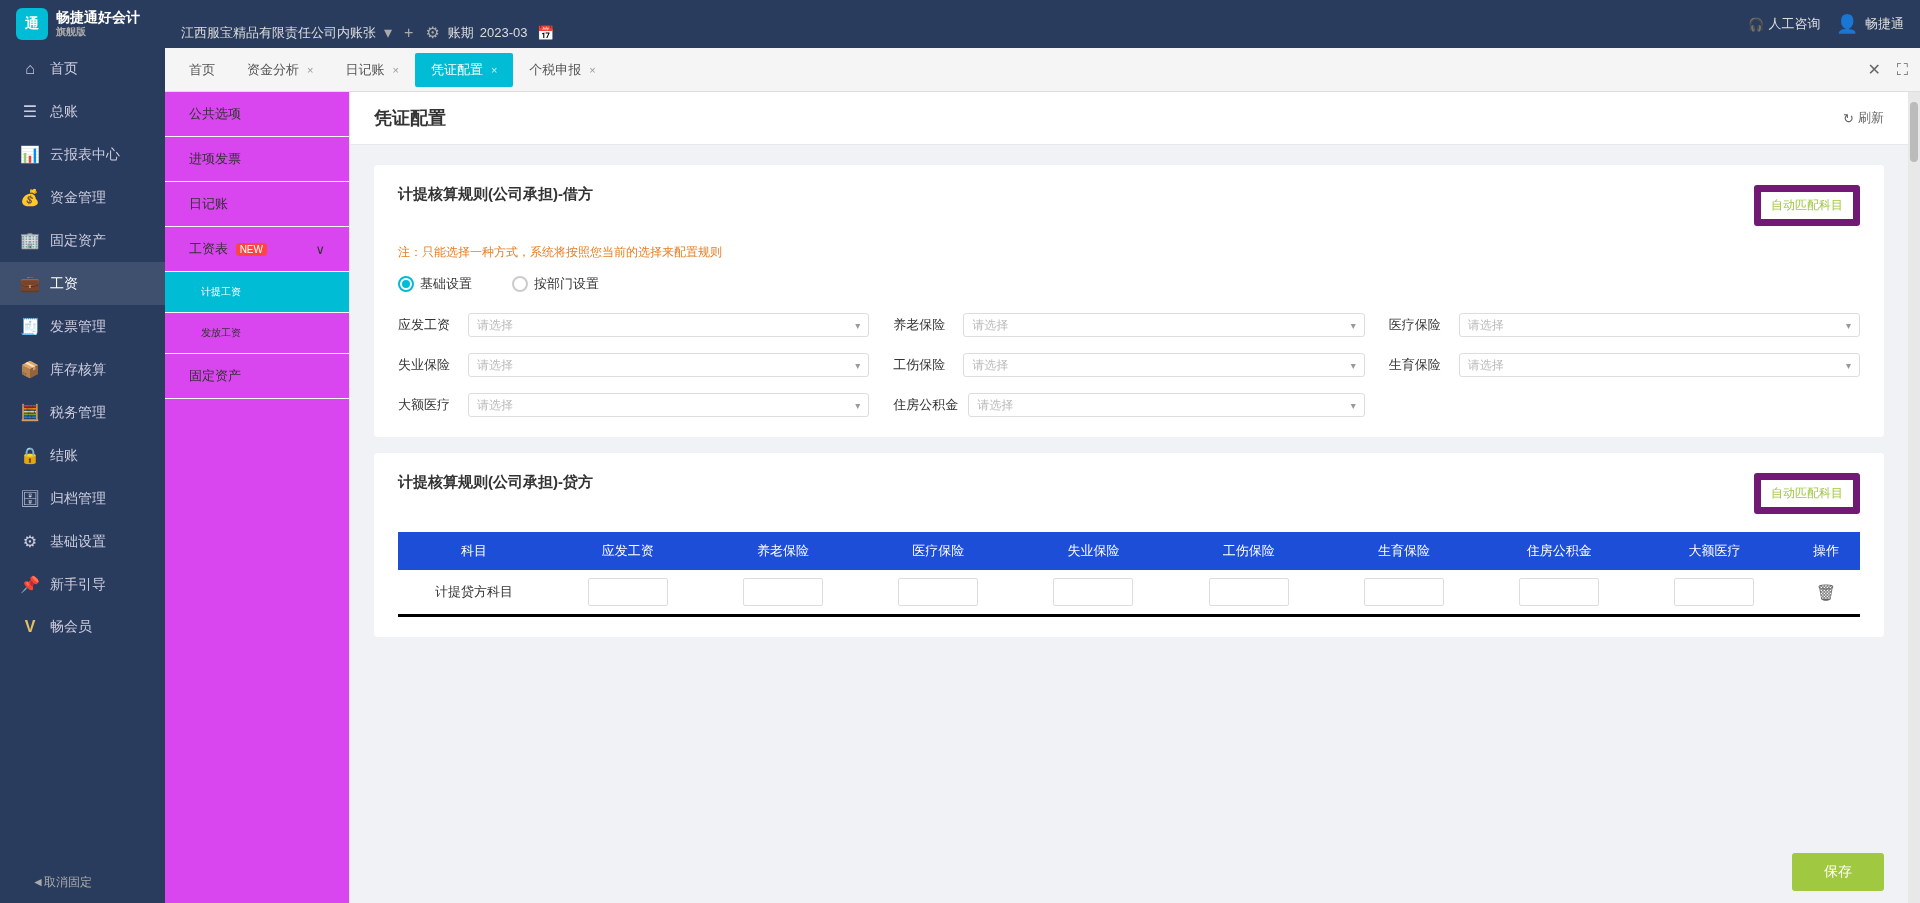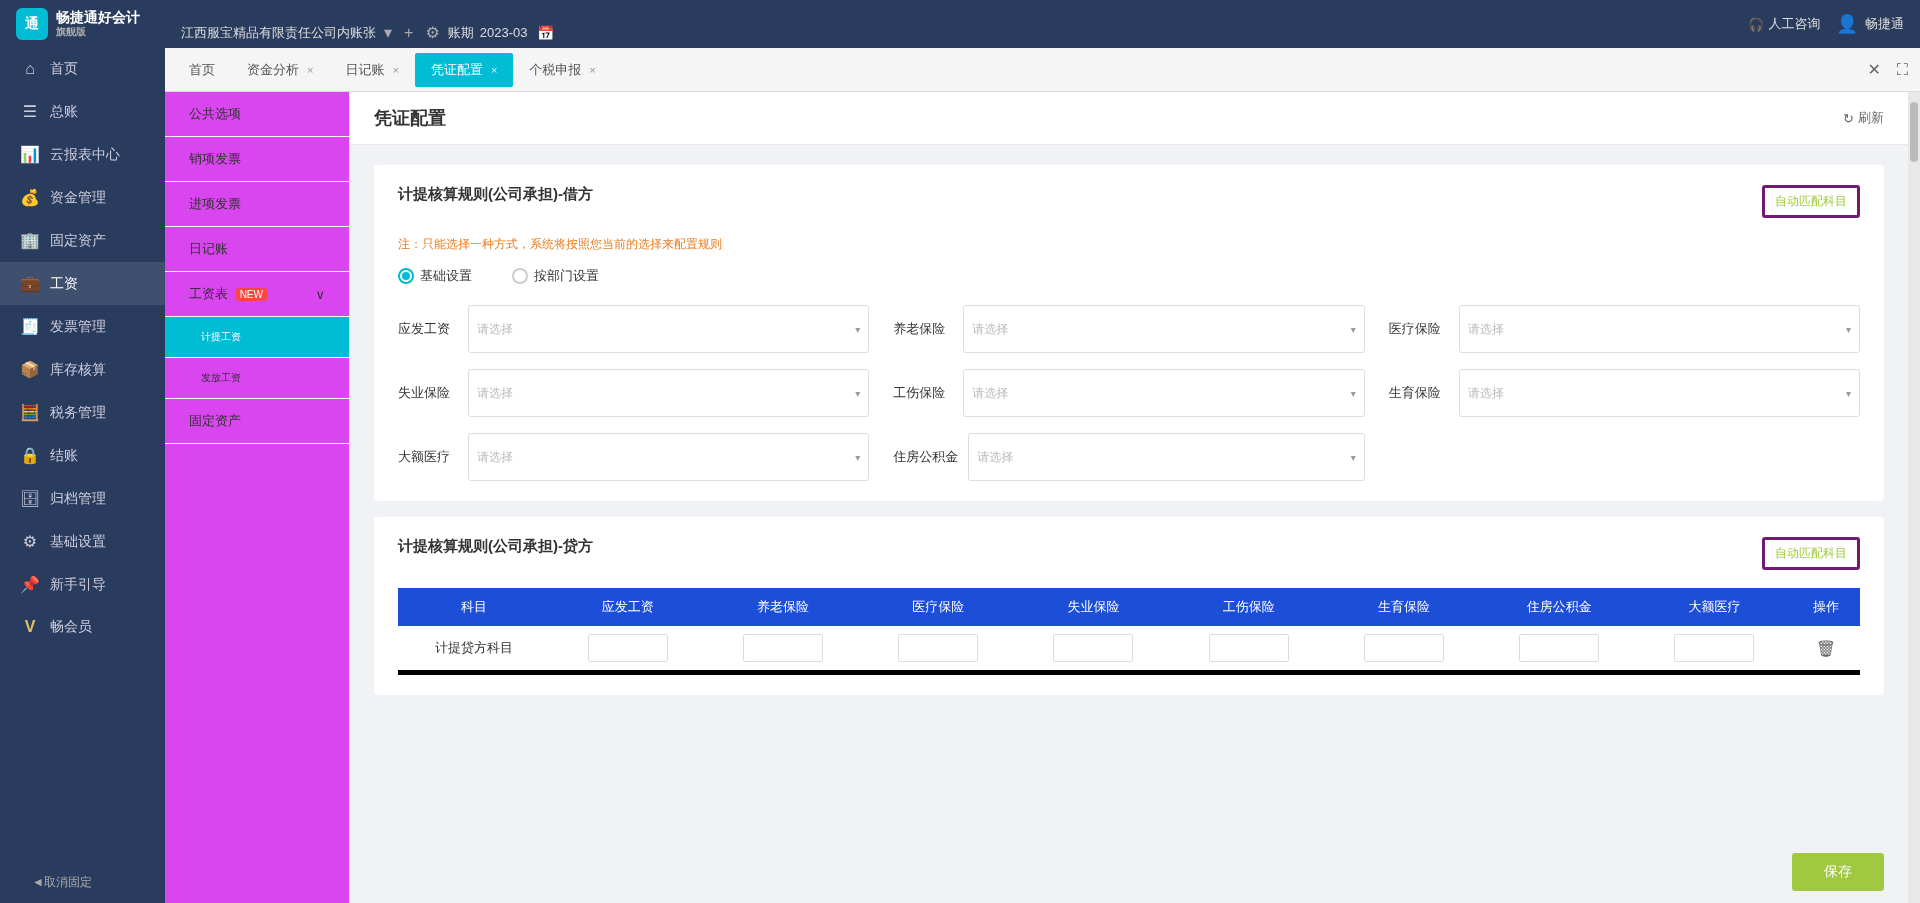--- a/index.html
+++ b/index.html
@@ -333,37 +333,37 @@
       gap: 10px;
     }
     .form-label {
       font-size: 13px;
       color: #333;
       white-space: nowrap;
       min-width: 60px;
     }
     .form-select {
       flex: 1;
-      height: 48px;
+      height: 24px;
       border: 1px solid #ddd;
       border-radius: 3px;
       padding: 0 8px;
       font-size: 13px;
       color: #999;
       background: white;
       display: flex;
       align-items: center;
       justify-content: space-between;
       cursor: pointer;
     }
     .form-select-placeholder { color: #bbb; font-size: 12px; }
     .form-select-arrow { color: #999; font-size: 10px; }
 
     .auto-match-btn {
-      border: 3px solid #701a75;
+      border: 7px solid #701a75;
       background: white;
       color: #a0c840;
       font-size: 12px;
       padding: 5px 10px;
       border-radius: 3px;
       cursor: pointer;
       margin-bottom: 14px;
       float: right;
     }
 
@@ -376,21 +376,21 @@
     .config-table th {
       background: #1d4ed8;
       color: white;
       padding: 10px 8px;
       text-align: center;
       font-weight: normal;
       font-size: 13px;
     }
     .config-table td {
       padding: 8px;
-      border-bottom: 5px solid #000000;
+      border-bottom: 3px solid #000000;
       text-align: center;
       color: #333;
       font-size: 13px;
     }
 
     .table-input {
       width: 80px;
       height: 28px;
       border: 1px solid #ddd;
       border-radius: 2px;
@@ -573,23 +573,20 @@
         <button class="tab-ctrl-btn">✕</button>
         <button class="tab-ctrl-btn">⛶</button>
       </div>
     </div>
 
     <div class="page-content">
 
       <div class="left-nav">
         <div class="left-nav-item">
           <span>公共选项</span>
-        </div>
-        <div class="left-nav-item">
-          <span>销项发票</span>
         </div>
         <div class="left-nav-item">
           <span>进项发票</span>
         </div>
         <div class="left-nav-item">
           <span>日记账</span>
         </div>
         <div class="left-nav-group">
           <span>工资表 <span class="new-badge">NEW</span></span>
           <span>∨</span>

